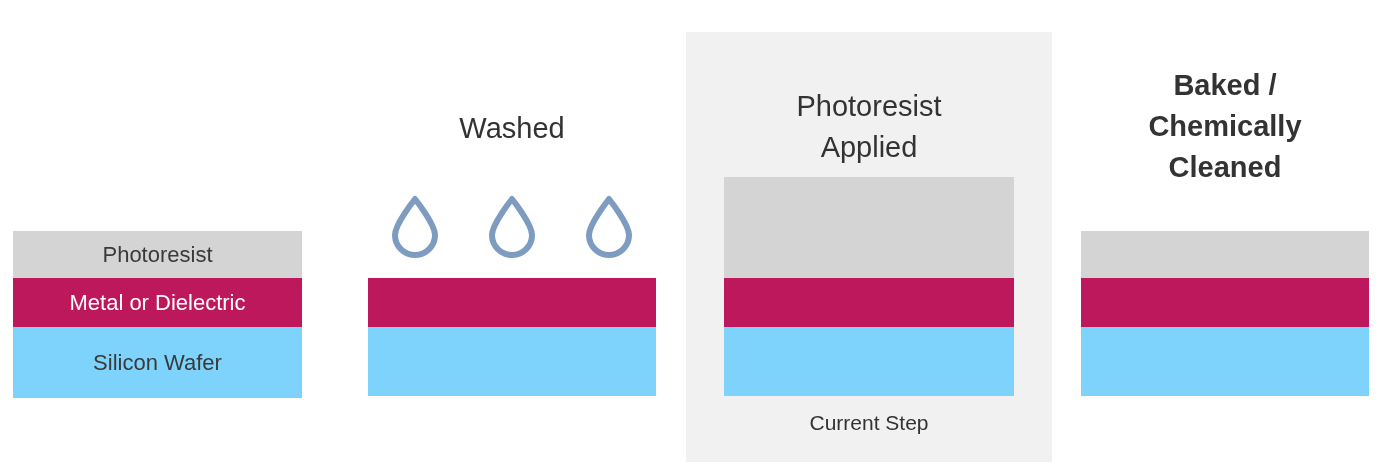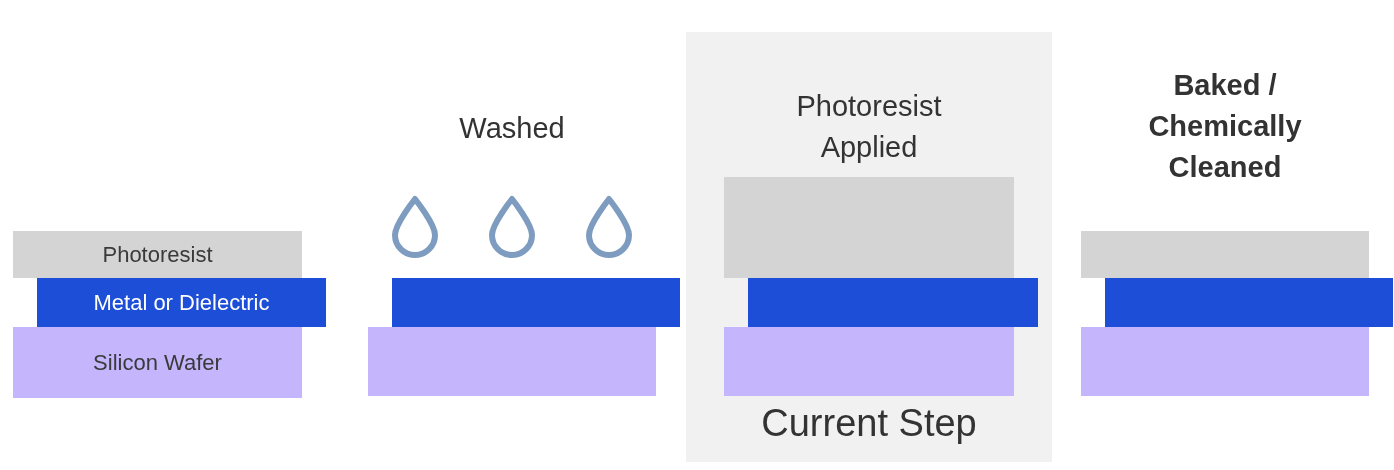--- a/index.html
+++ b/index.html
@@ -65,22 +65,22 @@
     justify-content: center;
     box-sizing: border-box;
   }
   .layer-label {
     font-size: 22px;
     line-height: 26px;
     white-space: nowrap;
   }
 
   .layer-photoresist { background: #d4d4d4; }
-  .layer-metal       { background: #1d4ed8; margin-left: 24px; }
-  .layer-silicon     { background: #c4b5fd; }
+  .layer-metal       { background: #be185d; }
+  .layer-silicon     { background: #7dd3fc; }
 
   .label-on-light { color: #3a3a3a; }
   .label-on-dark  { color: #ffffff; }
 
   
   
   #col-legend            { left: 0px;    width: 316px; }
   #col-legend .col-title { top: 108px; }
   #col-legend .stack     { left: 13px; top: 231px; width: 289px; height: 167px; }
   #col-legend .l-photoresist { top: 0px;   height: 47px; }
@@ -114,21 +114,21 @@
   #col-applied .stack     { left: 38px; top: 177px; width: 290px; height: 219px; }
   #col-applied .l-photoresist { top: 0px;   height: 101px; }
   #col-applied .l-metal       { top: 101px; height: 49px; }
   #col-applied .l-silicon     { top: 150px; height: 69px; }
   .current-step-caption {
     position: absolute;
     left: 0;
     top: 404px;
     width: 100%;
     text-align: center;
-    font-size: 38px;
+    font-size: 21px;
     line-height: 38px;
     color: #333333;
   }
 
   
   #col-baked            { left: 1068px; width: 314px; }
   #col-baked .col-title { top: 65px; font-weight: bold; }
   #col-baked .stack     { left: 13px; top: 231px; width: 288px; height: 165px; }
   #col-baked .l-photoresist { top: 0px;  height: 47px; }
   #col-baked .l-metal       { top: 47px; height: 49px; }

